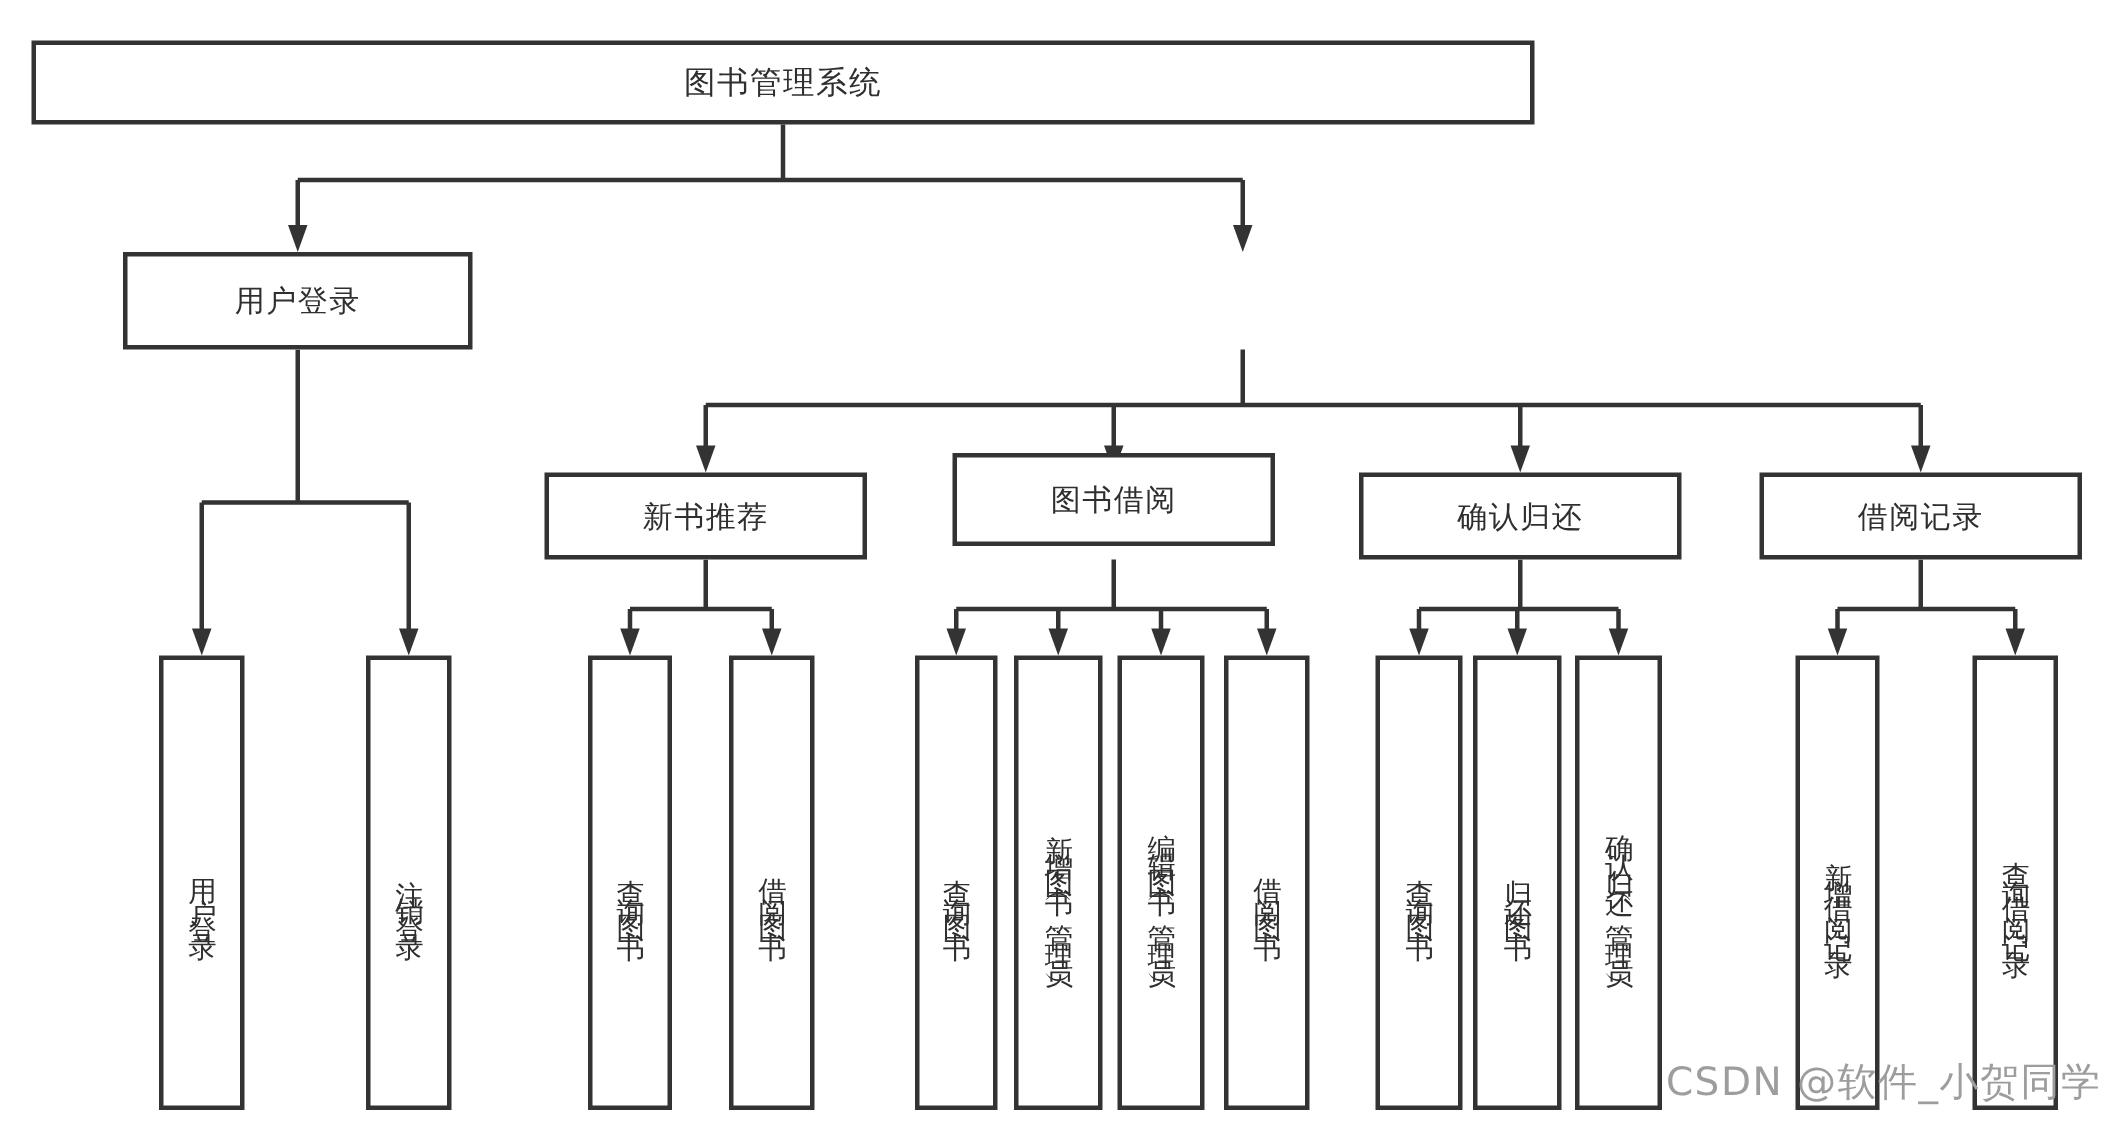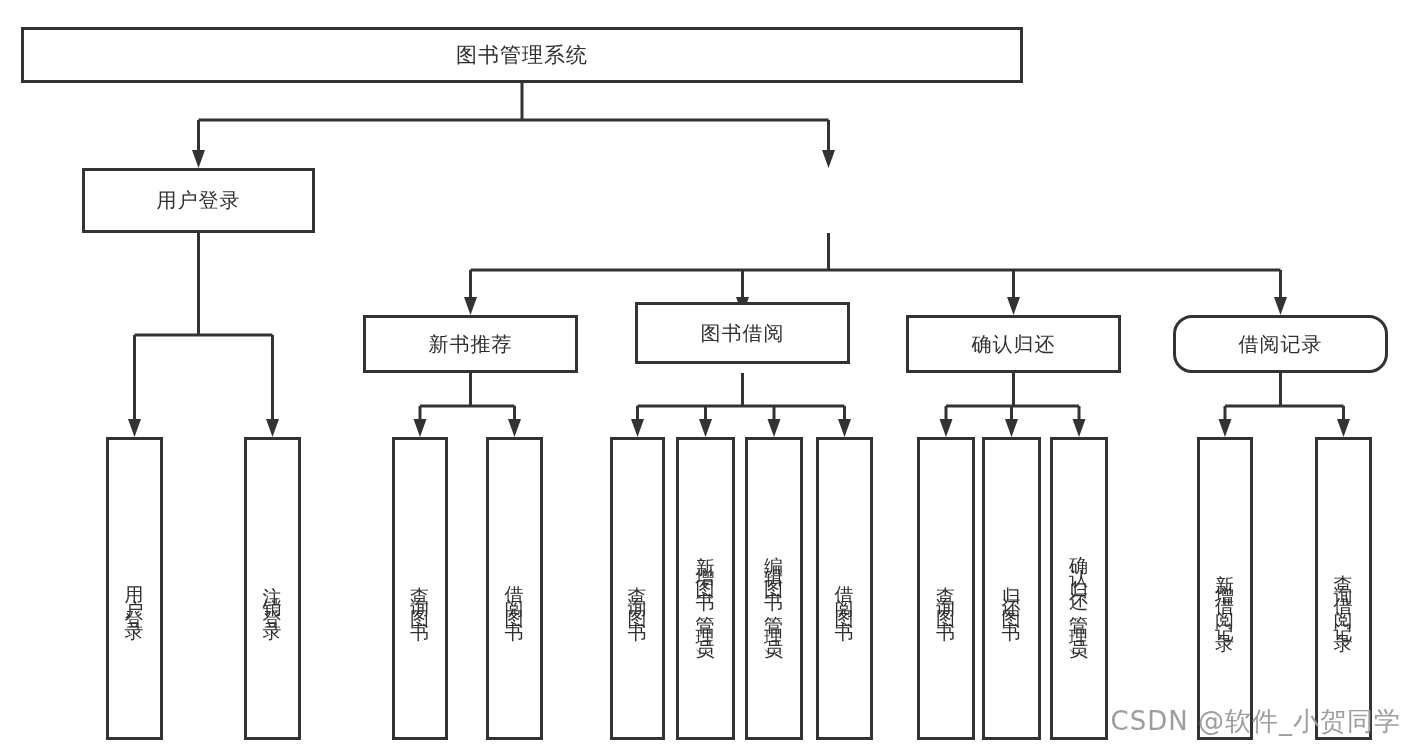--- a/index.html
+++ b/index.html
@@ -86,21 +86,21 @@
 
   <div class="box box-h" style="left:363px;top:315px;width:215px;height:58px;">
     <span>新书推荐</span>
   </div>
   <div class="box box-h" style="left:635px;top:302px;width:215px;height:62px;">
     <span>图书借阅</span>
   </div>
   <div class="box box-h" style="left:906px;top:315px;width:215px;height:58px;">
     <span>确认归还</span>
   </div>
-  <div class="box box-h" style="left:1173px;top:315px;width:215px;height:58px;border-radius:19px;">
+  <div class="box box-h" style="left:1173px;top:315px;width:215px;height:58px;">
     <span>借阅记录</span>
   </div>
 
   <div class="box box-v" style="left:106px;top:437px;width:57px;height:303px;">
     <span class="vtxt">用户登录</span>
   </div>
   <div class="box box-v" style="left:244px;top:437px;width:57px;height:303px;">
     <span class="vtxt">注销登录</span>
   </div>
 

